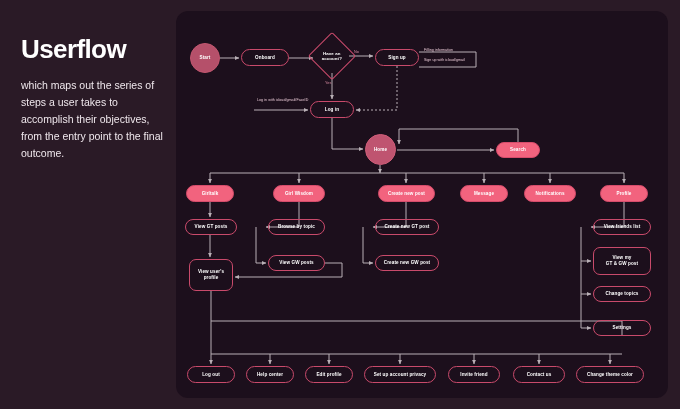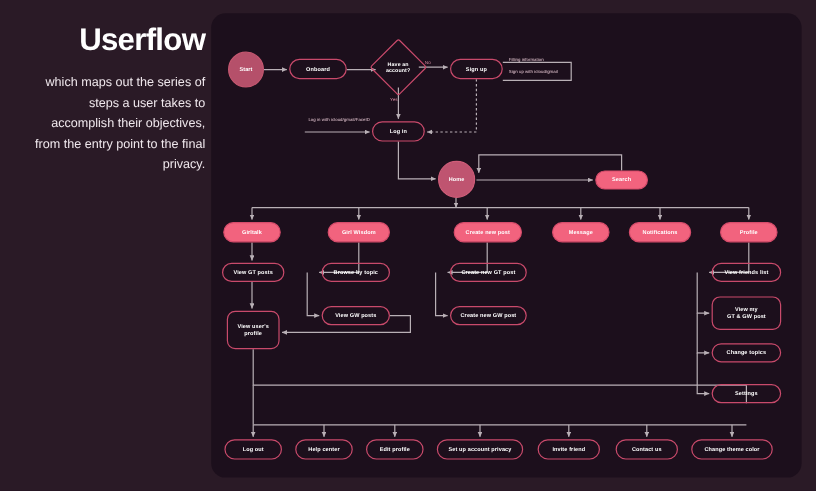--- a/index.html
+++ b/index.html
@@ -5,21 +5,21 @@
   html,body{margin:0;padding:0;}
   body{
     width:680px;height:409px;overflow:hidden;
     background:#2a1a26;
     font-family:"Liberation Sans", sans-serif;
     color:#ffffff;
   }
   .page{position:relative;width:680px;height:409px;}
 
   
-  .intro{position:absolute;left:21px;top:20px;width:150px;text-align:right;}
+  .intro{position:absolute;left:21px;top:36px;width:150px;}
   .intro-title{
     font-size:26px;font-weight:700;letter-spacing:-0.6px;
     color:#ffffff;line-height:1.05;margin:0 0 14px 0;
   }
   .intro-body{
     font-size:10.5px;line-height:1.62;color:#efe7ec;font-weight:400;margin:0;
   }
 
   
   .panel{
@@ -61,21 +61,21 @@
   }
   .edge-label.yn{color:#d98ca2;font-size:3.8px;}
 </style>
 </head>
 <body>
 
 <div class="page">
 
   <div class="intro">
     <h1 class="intro-title">Userflow</h1>
-    <p class="intro-body">which maps out the series of steps a user takes to accomplish their objectives, from the entry point to the final privacy.</p>
+    <p class="intro-body">which maps out the series of steps a user takes to accomplish their objectives, from the entry point to the final outcome.</p>
   </div>
 
   <div class="panel">
 
     <div class="canvas">
       <svg width="492" height="387" viewBox="0 0 492 387">
         <defs>
           <marker id="ah" markerWidth="5" markerHeight="5" refX="4.2" refY="2" orient="auto">
             <path d="M0,0 L4.4,2 L0,4 z" fill="#b9b0b6"></path>
           </marker>

